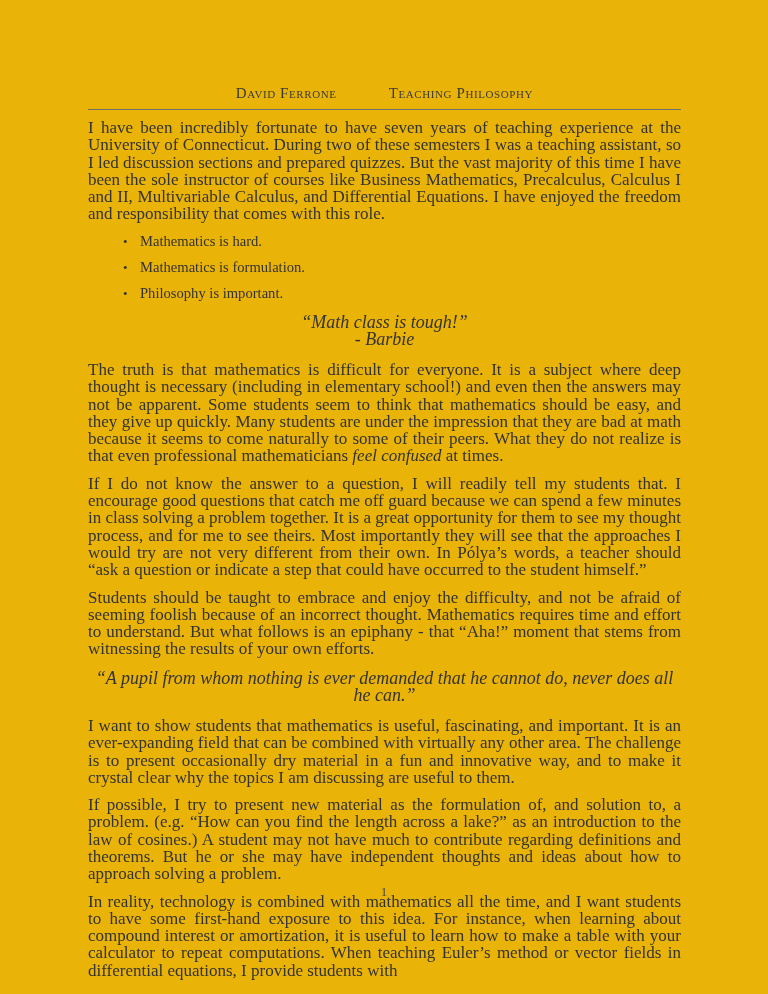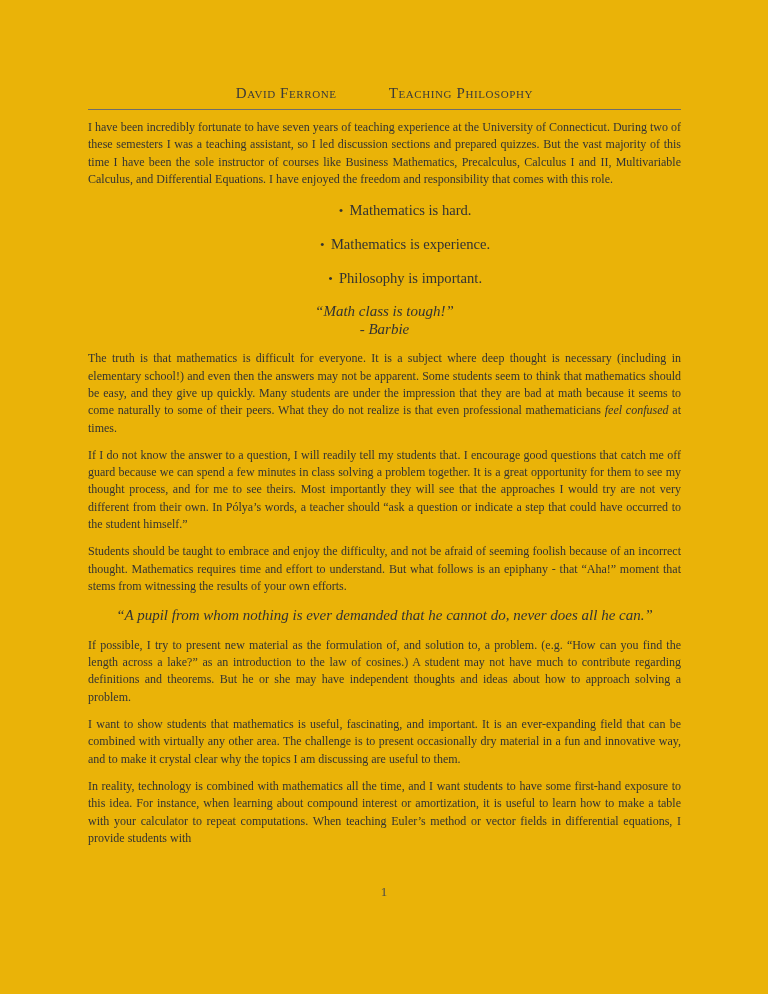--- a/index.html
+++ b/index.html
@@ -31,48 +31,47 @@
     letter-spacing: 0.6px;
     color: #3a3a3a;
   }
   .rule {
     border: none;
     border-top: 1.5px solid #6e6e6e;
     margin: 7px 0 0 0;
   }
   p.para {
     margin: 10px 0;
-    font-size: 12px;
+    font-size: 17px;
     line-height: 17.3px;
     text-align: justify;
     color: #333333;
   }
   p.para:first-of-type { margin-top: 9px; }
   ul.principles {
     list-style: none;
     margin: 10px 0;
     padding: 0 0 0 35px;
   }
   ul.principles li {
     margin: 9px 0;
     font-size: 14.6px;
-    line-height: 25px;
-    text-align: center;
+    line-height: 16px;
   }
   .bullet {
     display: inline-block;
     width: 17px;
     font-size: 13px;
   }
   blockquote.quote {
     margin: 12px 0;
     padding: 0;
     text-align: center;
     font-style: italic;
-    font-size: 15px;
+    font-size: 18px;
     line-height: 17.6px;
     color: #333333;
   }
   em.emph { }
   .page-number {
     position: absolute;
     left: 0;
     right: 0;
     top: 884px;
     text-align: center;
@@ -93,21 +92,21 @@
     <hr class="rule">
 
     <p class="para">I have been incredibly fortunate to have seven years of teaching experience at the University of Connecticut. During two of these semesters I was a teaching assistant, so I led discussion sections and prepared quizzes. But the vast majority of this time I have been the sole instructor of courses like Business Mathematics, Precalculus, Calculus I and II, Multivariable Calculus, and Differential Equations. I have enjoyed the freedom and responsibility that comes with this role.</p>
 
 
     <ul class="principles">
       <li>
         <span class="bullet">•</span><span>Mathematics is hard.</span>
       </li>
       <li>
-        <span class="bullet">•</span><span>Mathematics is experience.</span>
+        <span class="bullet">•</span><span>Mathematics is formulation.</span>
       </li>
       <li>
         <span class="bullet">•</span><span>Philosophy is important.</span>
       </li>
     </ul>
 
     <blockquote class="quote">
       <div>“Math class is tough!”</div>
       <div>- Barbie</div>
     </blockquote>
@@ -115,22 +114,22 @@
     <p class="para"><span>The truth is that mathematics is difficult for everyone. It is a subject where deep thought is necessary (including in elementary school!) and even then the answers may not be apparent. Some students seem to think that mathematics should be easy, and they give up quickly. Many students are under the impression that they are bad at math because it seems to come naturally to some of their peers. What they do not realize is that even professional mathematicians </span><em class="emph">feel confused</em><span> at times.</span></p>
 
     <p class="para">If I do not know the answer to a question, I will readily tell my students that. I encourage good questions that catch me off guard because we can spend a few minutes in class solving a problem together. It is a great opportunity for them to see my thought process, and for me to see theirs. Most importantly they will see that the approaches I would try are not very different from their own. In Pólya’s words, a teacher should “ask a question or indicate a step that could have occurred to the student himself.”</p>
 
     <p class="para">Students should be taught to embrace and enjoy the difficulty, and not be afraid of seeming foolish because of an incorrect thought. Mathematics requires time and effort to understand. But what follows is an epiphany - that “Aha!” moment that stems from witnessing the results of your own efforts.</p>
 
     <blockquote class="quote">
       <div>“A pupil from whom nothing is ever demanded that he cannot do, never does all he can.”</div>
     </blockquote>
 
+    <p class="para">I want to show students that mathematics is useful, fascinating, and important. It is an ever-expanding field that can be combined with virtually any other area. The challenge is to present occasionally dry material in a fun and innovative way, and to make it crystal clear why the topics I am discussing are useful to them.</p>
+
     <p class="para">If possible, I try to present new material as the formulation of, and solution to, a problem. (e.g. “How can you find the length across a lake?” as an introduction to the law of cosines.) A student may not have much to contribute regarding definitions and theorems. But he or she may have independent thoughts and ideas about how to approach solving a problem.</p>
-
-    <p class="para">I want to show students that mathematics is useful, fascinating, and important. It is an ever-expanding field that can be combined with virtually any other area. The challenge is to present occasionally dry material in a fun and innovative way, and to make it crystal clear why the topics I am discussing are useful to them.</p>
 
     <p class="para">In reality, technology is combined with mathematics all the time, and I want students to have some first-hand exposure to this idea. For instance, when learning about compound interest or amortization, it is useful to learn how to make a table with your calculator to repeat computations. When teaching Euler’s method or vector fields in differential equations, I provide students with</p>
 
   </div>
 
   <div class="page-number">1</div>
 </div>
 
 </body></html>

